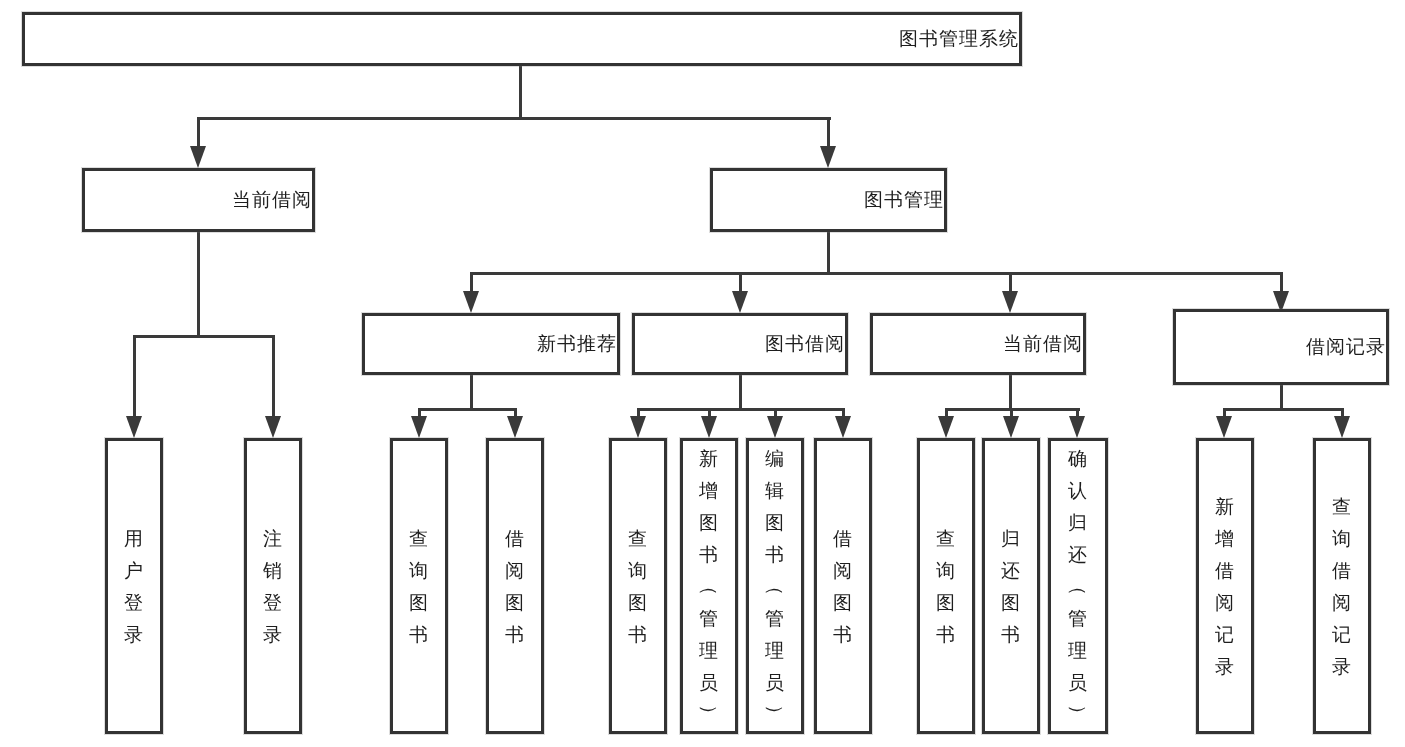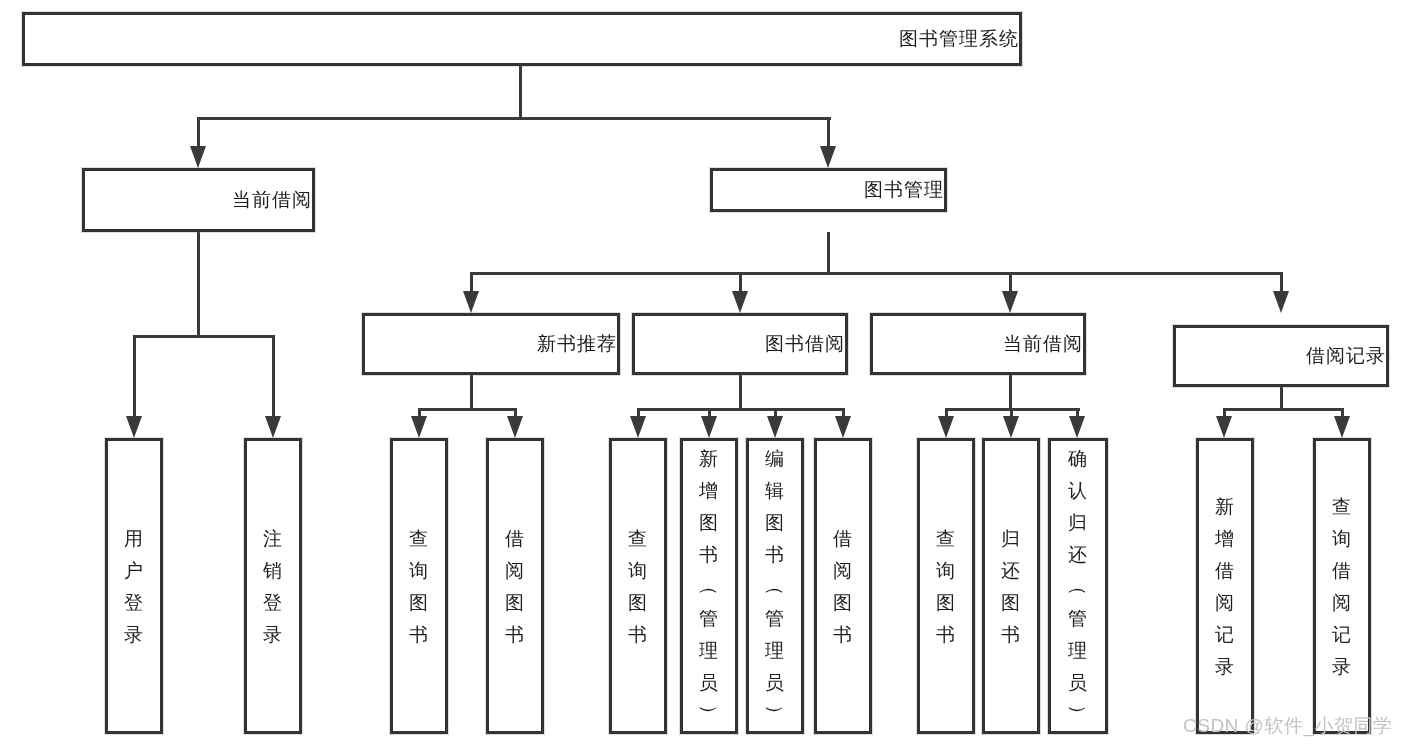--- a/index.html
+++ b/index.html
@@ -99,34 +99,34 @@
   <div class="arrow" style="left:1216px;top:416px"></div>
   <div class="arrow" style="left:1334px;top:416px"></div>
 
   <div class="box hbox" style="left:22px;top:12px;width:1000px;height:54px">
     <span>图书管理系统</span>
   </div>
 
   <div class="box hbox" style="left:82px;top:168px;width:233px;height:64px">
     <span>当前借阅</span>
   </div>
-  <div class="box hbox" style="left:710px;top:168px;width:237px;height:44px">
+  <div class="box hbox" style="left:710px;top:168px;width:237px;height:64px">
     <span>图书管理</span>
   </div>
 
   <div class="box hbox" style="left:362px;top:313px;width:258px;height:62px">
     <span>新书推荐</span>
   </div>
   <div class="box hbox" style="left:632px;top:313px;width:216px;height:62px">
     <span>图书借阅</span>
   </div>
   <div class="box hbox" style="left:870px;top:313px;width:216px;height:62px">
     <span>当前借阅</span>
   </div>
-  <div class="box hbox" style="left:1173px;top:325px;width:216px;height:62px">
+  <div class="box hbox" style="left:1173px;top:309px;width:216px;height:76px">
     <span>借阅记录</span>
   </div>
 
   <div class="box vbox" style="left:105px">
     <div class="vtext">
         <span>用</span>
         <span>户</span>
         <span>登</span>
         <span>录</span>
       </div>
@@ -244,14 +244,13 @@
     <div class="vtext">
         <span>查</span>
         <span>询</span>
         <span>借</span>
         <span>阅</span>
         <span>记</span>
         <span>录</span>
       </div>
   </div>
 
-  <div class="watermark">CSDN @软件_小贺同学</div>
 </div>
 
 </body></html>

